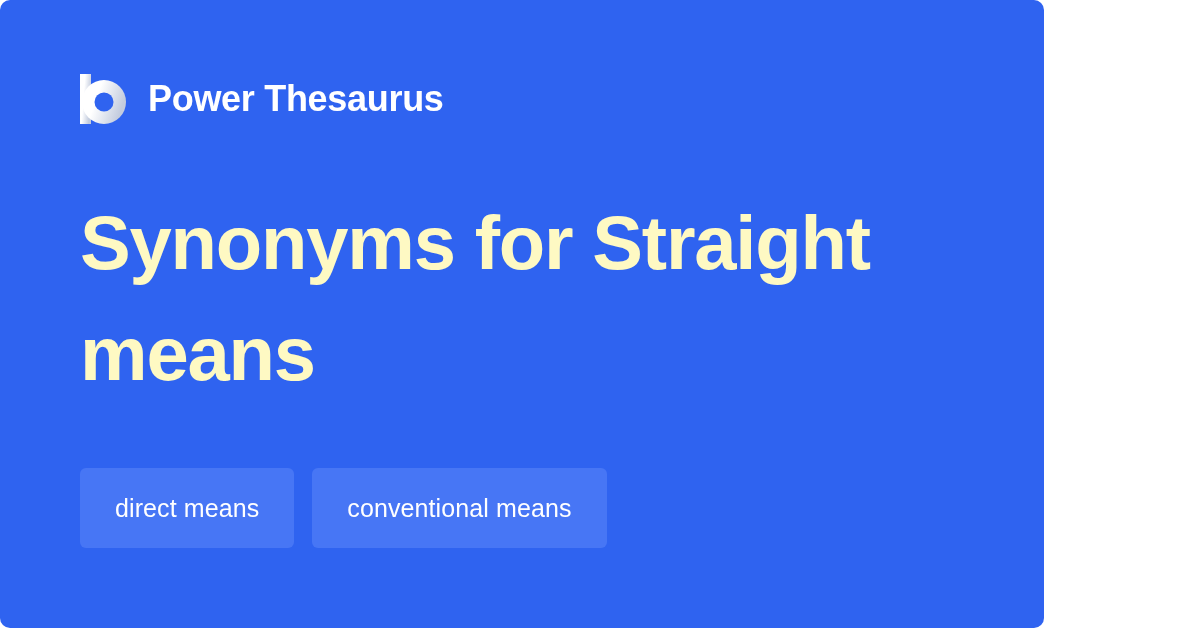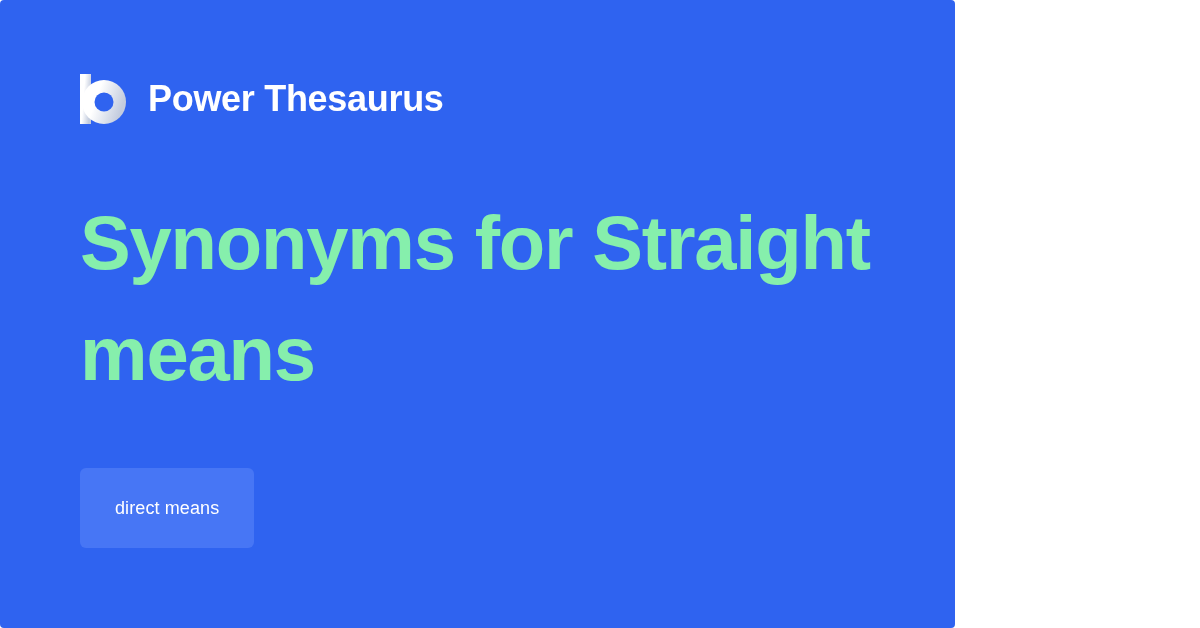--- a/index.html
+++ b/index.html
@@ -10,24 +10,24 @@
   body {
     width: 1200px;
     height: 628px;
     overflow: hidden;
     font-family: "Liberation Sans", sans-serif;
     -webkit-font-smoothing: antialiased;
   }
 
   #og-card {
     position: relative;
-    width: 955px;
+    width: 1044px;
     height: 628px;
     background: #2F63F0;
-    border-radius: 4px;
+    border-radius: 10px;
     box-sizing: border-box;
     overflow: hidden;
   }
 
   
   .brand-row {
     position: absolute;
     left: 80px;
     top: 74px;
     display: flex;
@@ -55,21 +55,21 @@
   .page-title {
     position: absolute;
     left: 80px;
     top: 188px;
     width: 1020px;
     margin: 0;
     font-size: 76px;
     font-weight: 700;
     line-height: 1.46;
     letter-spacing: -1.2px;
-    color: #86efac;
+    color: #fef9c3;
   }
 
   
   .chip-row {
     position: absolute;
     left: 80px;
     top: 468px;
     display: flex;
     align-items: stretch;
     gap: 18px;
@@ -80,21 +80,21 @@
     border-radius: 6px;
     height: 80px;
     display: flex;
     align-items: center;
     justify-content: center;
     padding: 0 35px;
     box-sizing: border-box;
   }
 
   .chip-label {
-    font-size: 18px;
+    font-size: 25px;
     font-weight: 400;
     color: #ffffff;
     line-height: 1;
     white-space: nowrap;
     letter-spacing: 0.1px;
   }
 </style>
 </head>
 <body>
 
@@ -120,15 +120,18 @@
     </span>
     <span class="brand-name">Power Thesaurus</span>
   </div>
 
   <h1 class="page-title">Synonyms for Straight means</h1>
 
   <div class="chip-row">
     <div class="chip">
       <span class="chip-label">direct means</span>
     </div>
+    <div class="chip">
+      <span class="chip-label">conventional means</span>
+    </div>
   </div>
 
 </div>
 
 </body></html>

